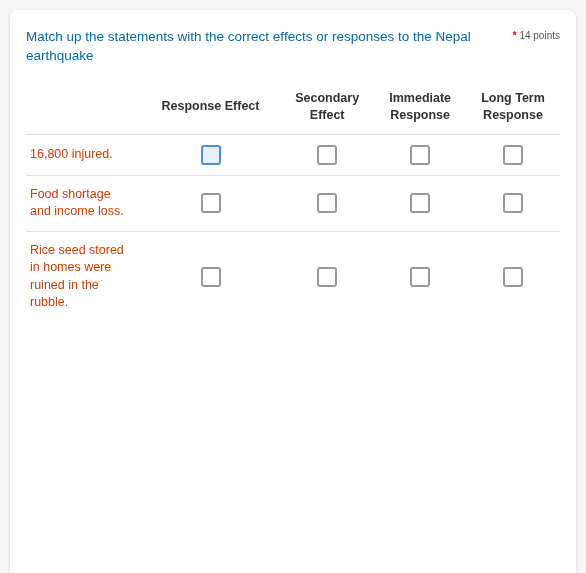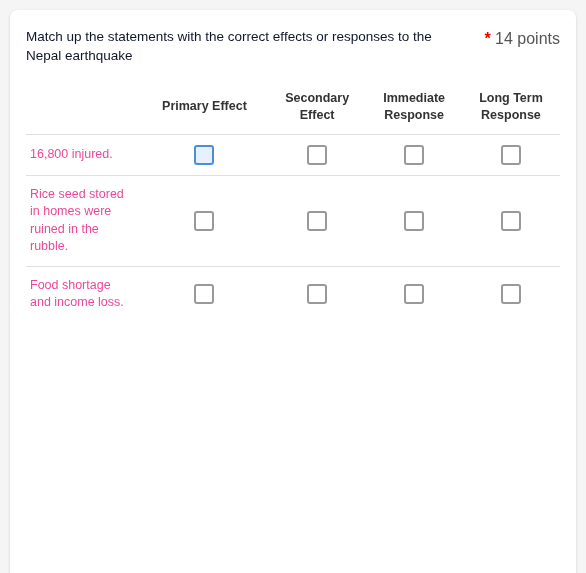--- a/index.html
+++ b/index.html
@@ -29,27 +29,27 @@
 
     .question-header {
       display: flex;
       justify-content: space-between;
       align-items: flex-start;
       margin-bottom: 18px;
     }
 
     .question-text {
       font-size: 13.5px;
-      color: #0f172a;
+      color: #0369a1;
       line-height: 1.4;
       max-width: 450px;
     }
 
     .points-badge {
-      font-size: 16px;
+      font-size: 10px;
       color: #555;
       white-space: nowrap;
       margin-left: 20px;
       padding-top: 2px;
     }
 
     .points-star {
       color: #e00;
       font-weight: bold;
     }
@@ -73,21 +73,21 @@
       text-align: left;
       width: 115px;
     }
 
     tbody tr {
       border-top: 1px solid #e0e0e0;
     }
 
     tbody tr td {
       font-size: 12.5px;
-      color: #ec4899;
+      color: #c2410c;
       vertical-align: middle;
       padding: 10px 4px;
       line-height: 1.4;
     }
 
     tbody tr td:first-child {
       width: 115px;
       padding-right: 8px;
     }
 
@@ -116,43 +116,43 @@
     <div class="points-badge">
       <span class="points-star">*</span>
       <span>14 points</span>
     </div>
   </div>
 
   <table>
     <thead>
       <tr>
         <th></th>
-        <th>Primary Effect</th>
+        <th>Response Effect</th>
         <th>Secondary<br>Effect</th>
         <th>Immediate<br>Response</th>
         <th>Long Term<br>Response</th>
       </tr>
     </thead>
     <tbody id="table-body">
     <tr>
           <td>16,800 injured.</td>
           <td class="checkbox-cell"><div class="checkbox-box" style="background-color: rgb(232, 240, 254); border-color: rgb(74, 144, 217);"></div></td>
           <td class="checkbox-cell"><div class="checkbox-box"></div></td>
           <td class="checkbox-cell"><div class="checkbox-box"></div></td>
           <td class="checkbox-cell"><div class="checkbox-box"></div></td>
         </tr>
         <tr>
-          <td>Rice seed stored in homes were ruined in the rubble.</td>
+          <td>Food shortage and income loss.</td>
           <td class="checkbox-cell"><div class="checkbox-box"></div></td>
           <td class="checkbox-cell"><div class="checkbox-box"></div></td>
           <td class="checkbox-cell"><div class="checkbox-box"></div></td>
           <td class="checkbox-cell"><div class="checkbox-box"></div></td>
         </tr>
         <tr>
-          <td>Food shortage and income loss.</td>
+          <td>Rice seed stored in homes were ruined in the rubble.</td>
           <td class="checkbox-cell"><div class="checkbox-box"></div></td>
           <td class="checkbox-cell"><div class="checkbox-box"></div></td>
           <td class="checkbox-cell"><div class="checkbox-box"></div></td>
           <td class="checkbox-cell"><div class="checkbox-box"></div></td>
         </tr>
       </tbody>
   </table>
 
 </div>
 

